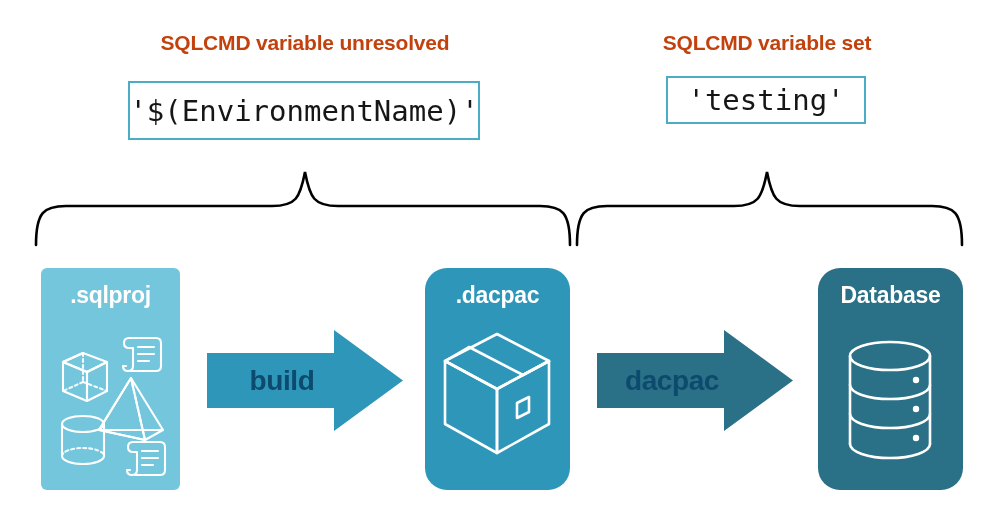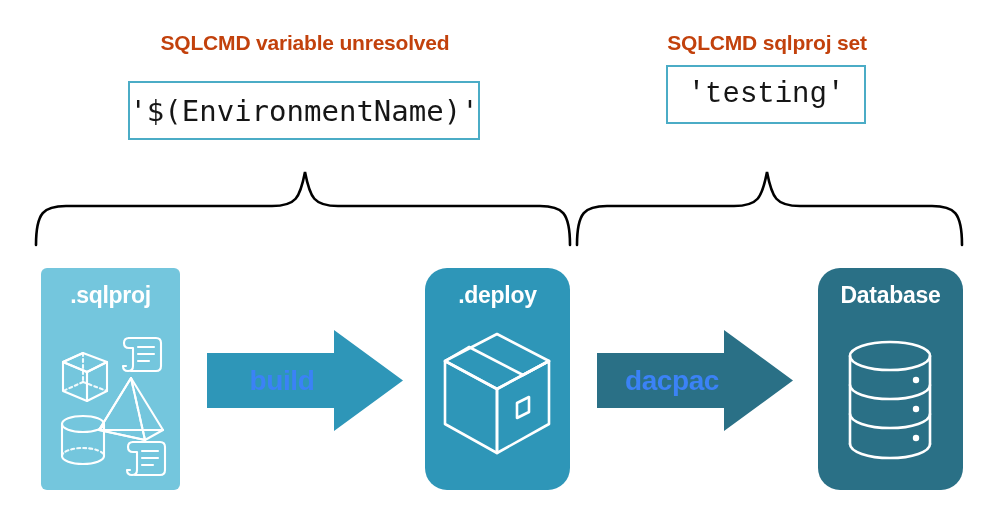--- a/index.html
+++ b/index.html
@@ -45,21 +45,21 @@
     border: 2px solid #4bacc6;
     display: flex;
     align-items: center;
     justify-content: center;
     font-family: "DejaVu Sans Mono", monospace;
     font-size: 29px;
     color: #161616;
     white-space: nowrap;
   }
   #code-left  { left: 128px; top: 81px; width: 352px; height: 59px; }
-  #code-right { left: 666px; top: 65px; width: 200px; height: 59px; font-family: Liberation Mono, monospace; }
+  #code-right { left: 666px; top: 76px; width: 200px; height: 48px; }
 
   
   .brace-svg {
     position: absolute;
     left: 0;
     top: 150px;
     width: 1000px;
     height: 95px;
     overflow: visible;
   }
@@ -110,33 +110,33 @@
     left: 10px;
     top: 0;
     width: 130px;
     height: 101px;
     display: flex;
     align-items: center;
     justify-content: center;
     font-family: "Liberation Sans", sans-serif;
     font-weight: bold;
     font-size: 28px;
-    color: #3b82f6;
+    color: #0c4a6e;
     letter-spacing: -0.4px;
     pointer-events: none;
   }
 </style>
 </head>
 <body>
 
 <div class="stage">
 
   <div class="header-label" id="hdr-left">SQLCMD variable unresolved</div>
 
-  <div class="header-label" id="hdr-right">SQLCMD sqlproj set</div>
+  <div class="header-label" id="hdr-right">SQLCMD variable set</div>
 
   <div class="code-box" id="code-left">'$(EnvironmentName)'</div>
 
   <div class="code-box" id="code-right">'testing'</div>
 
   <svg class="brace-svg" viewBox="0 0 1000 95">
 
     <path fill="none" stroke="#000000" stroke-width="2.6" stroke-linecap="round" d="M 36,95
              C 36,62 44,56 66,56
              L 272,56
@@ -205,21 +205,21 @@
   </div>
 
   <div class="arrow" id="arrow-build">
     <svg viewBox="0 0 196 101" width="196" height="101">
       <polygon points="0,23 127,23 127,0 196,50.5 127,101 127,78 0,78" fill="#2e96b8"></polygon>
     </svg>
     <div class="arrow-label">build</div>
   </div>
 
   <div class="stage-box" id="box-dacpac">
-    <div class="box-title">.deploy</div>
+    <div class="box-title">.dacpac</div>
     <div class="box-art">
       <svg viewBox="0 0 145 174" width="145" height="174" fill="none" stroke="#ffffff" stroke-width="2.6" stroke-linejoin="round" stroke-linecap="round">
 
         <path d="M 72,18 L 124,45 L 72,73 L 20,45 Z"></path>
 
         <path d="M 20,45 L 20,108 L 72,137 L 72,73 Z"></path>
 
         <path d="M 72,73 L 124,45 L 124,108 L 72,137 Z"></path>
 
         <path d="M 44,31 L 98,59"></path>

